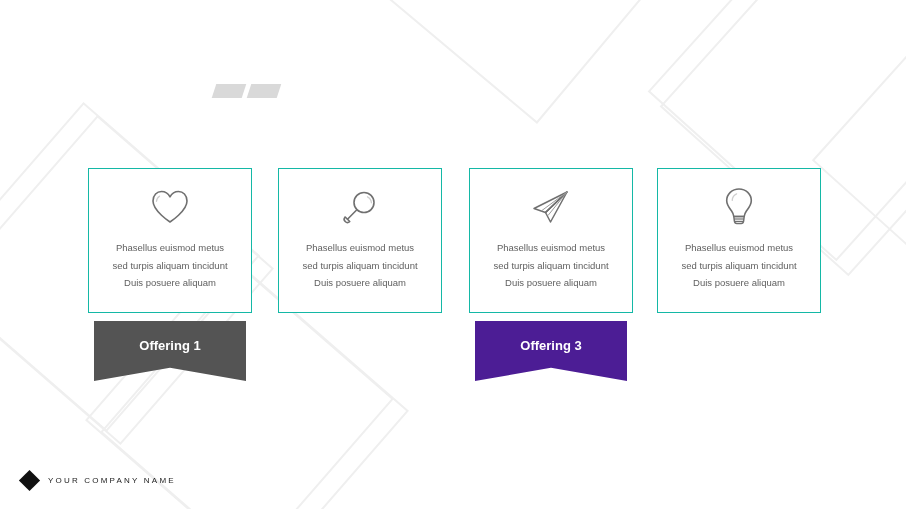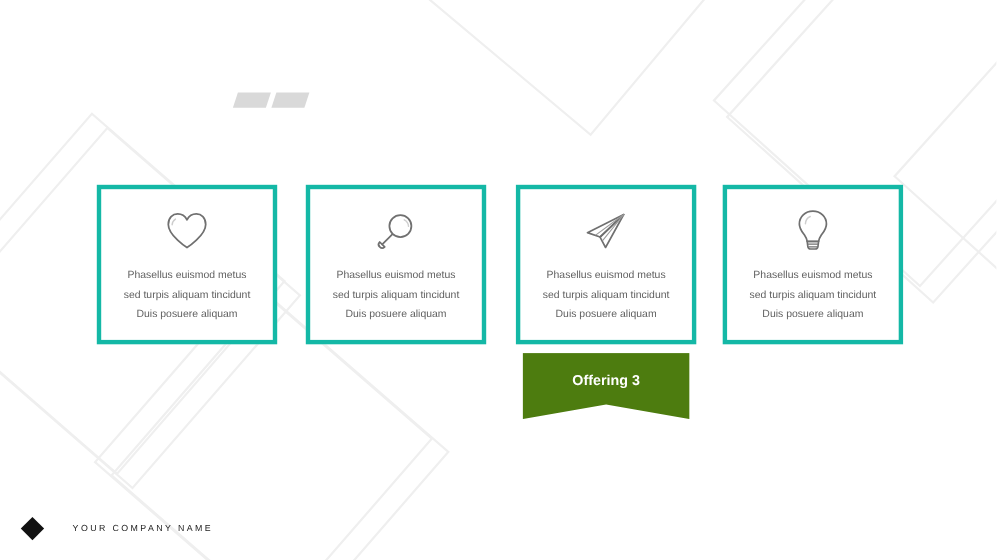--- a/index.html
+++ b/index.html
@@ -114,21 +114,21 @@
     width: 164px;
   }
   .card-col.c1 { left: 0px; }
   .card-col.c2 { left: 190px; }
   .card-col.c3 { left: 381px; }
   .card-col.c4 { left: 569px; }
 
   .card-box {
     position: relative;
     height: 145px;
-    border: 4px solid #14b8a6;
+    border: 1px solid #14b8a6;
     background: #ffffff;
     box-sizing: border-box;
     display: flex;
     flex-direction: column;
     align-items: center;
   }
   .card-icon {
     margin-top: 16px;
     height: 44px;
     display: flex;
@@ -189,21 +189,21 @@
     margin-top: 19px;
   }
 
   
   .footer {
     position: absolute;
     left: 22px;
     top: 473px;
     display: flex;
     align-items: center;
-    gap: 29px;
+    gap: 11px;
   }
   .footer-diamond {
     width: 15px;
     height: 15px;
     background: #111111;
     transform: rotate(45deg);
   }
   .footer-text {
     font-size: 8px;
     letter-spacing: 2.2px;
@@ -241,20 +241,25 @@
             <path d="M20 33 C20 33 3 22 3 12 C3 6 7 2.5 11.5 2.5 C15 2.5 18.3 4.6 20 7.8 C21.7 4.6 25 2.5 28.5 2.5 C33 2.5 37 6 37 12 C37 22 20 33 20 33 Z" fill="none" stroke="#707070" stroke-width="1.6" stroke-linejoin="round"></path>
             <path d="M9.5 7.2 C7.6 8.4 6.6 10.2 6.5 12.3" fill="none" stroke="#cccccc" stroke-width="1.3" stroke-linecap="round"></path>
           </svg>
         </div>
         <div class="card-text">
           <span class="line">Phasellus euismod metus</span>
           <span class="line">sed turpis aliquam tincidunt</span>
           <span class="line">Duis posuere aliquam</span>
         </div>
       </div>
+      <div class="ribbon-wrap">
+        <div class="ribbon normal" style="background:#545454">
+          <span class="ribbon-label">Offering 1</span>
+        </div>
+      </div>
     </div>
 
     <div class="card-col c2">
       <div class="card-box">
         <div class="card-icon">
           <svg width="38" height="38" viewBox="0 0 38 38">
             <circle cx="23" cy="14.5" r="10" fill="none" stroke="#707070" stroke-width="1.6"></circle>
             <path d="M15.6 22 L6.5 31.2" fill="none" stroke="#707070" stroke-width="1.6" stroke-linecap="round"></path>
             <path d="M4.2 29 L8.7 33.5" fill="none" stroke="#707070" stroke-width="1.6" stroke-linecap="round"></path>
             <path d="M4.2 29 C2.6 30.6 2.6 31.9 4.2 33.5 C5.8 35.1 7.1 35.1 8.7 33.5" fill="none" stroke="#707070" stroke-width="1.6"></path>
@@ -280,21 +285,21 @@
             <path d="M37 4 L18 27.5" fill="none" stroke="#9a9a9a" stroke-width="1"></path>
           </svg>
         </div>
         <div class="card-text">
           <span class="line">Phasellus euismod metus</span>
           <span class="line">sed turpis aliquam tincidunt</span>
           <span class="line">Duis posuere aliquam</span>
         </div>
       </div>
       <div class="ribbon-wrap">
-        <div class="ribbon normal" style="background:#4d7c0f">
+        <div class="ribbon normal" style="background:#4c1d95">
           <span class="ribbon-label">Offering 3</span>
         </div>
       </div>
     </div>
 
     <div class="card-col c4">
       <div class="card-box">
         <div class="card-icon">
           <svg width="34" height="42" viewBox="0 0 34 42">
             <path d="M17 3 C10 3 4.7 8.2 4.7 14.6 C4.7 19.2 7.4 22 9.6 25 C11 27 11.6 28.6 11.8 30.5 L22.2 30.5 C22.4 28.6 23 27 24.4 25 C26.6 22 29.3 19.2 29.3 14.6 C29.3 8.2 24 3 17 3 Z" fill="none" stroke="#707070" stroke-width="1.6" stroke-linejoin="round"></path>

